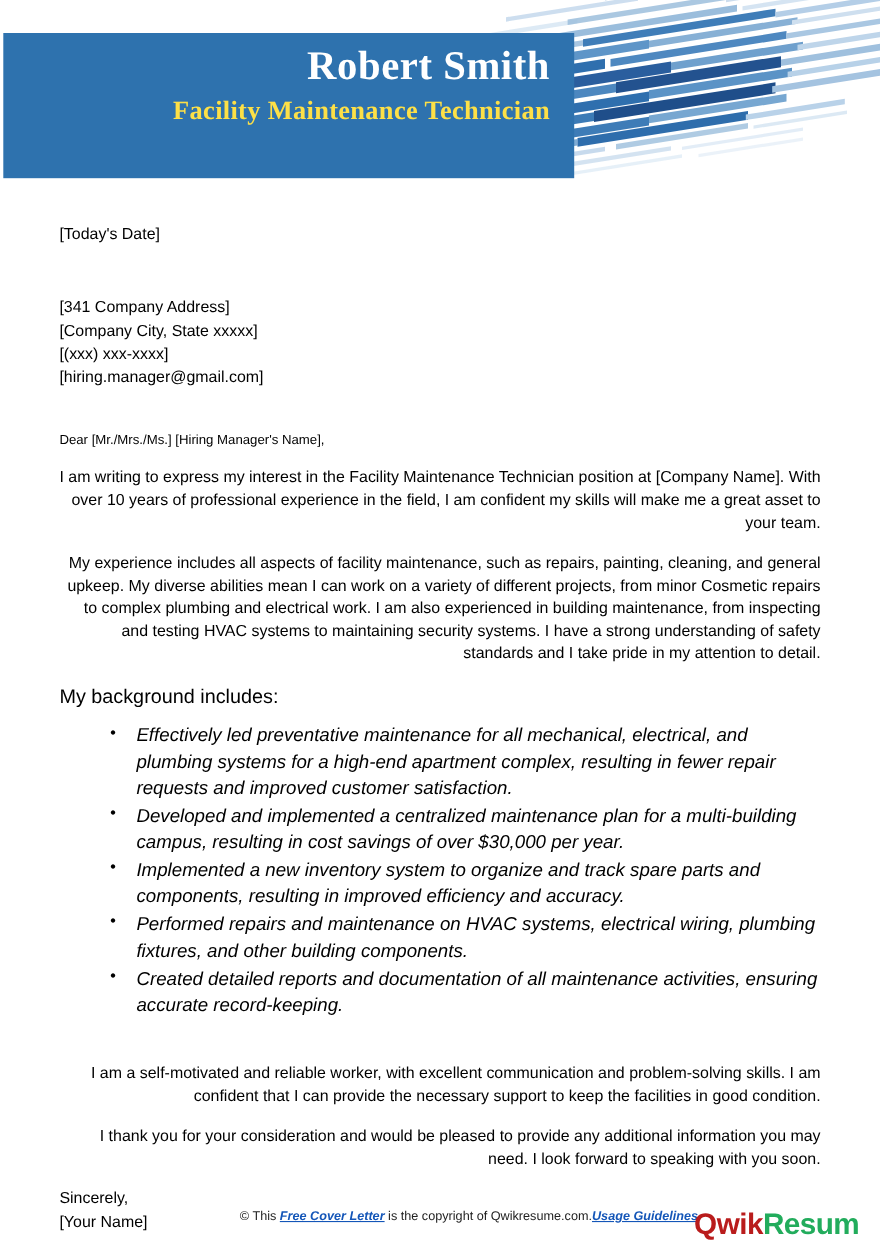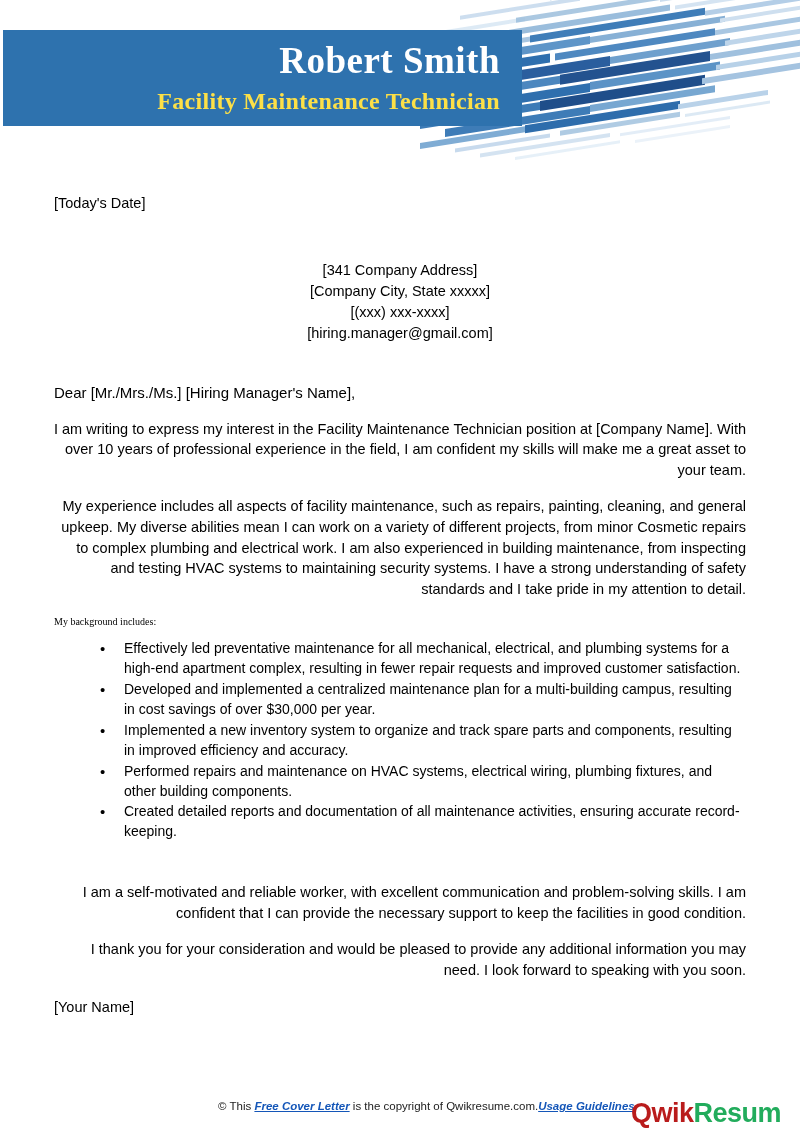--- a/index.html
+++ b/index.html
@@ -35,21 +35,21 @@
     overflow: hidden;
   }
   .header-deco svg {
     display: block;
   }
   .header-box {
     position: absolute;
     left: 3px;
     top: 30px;
     width: 519px;
-    height: 96px;
+    height: 132px;
     background: #2E72AE;
     box-sizing: border-box;
     padding: 6px 22px 8px 0;
     text-align: right;
     z-index: 5;
   }
   .header-name {
     font-family: "Liberation Serif", serif;
     color: #ffffff;
     font-size: 37px;
@@ -65,63 +65,63 @@
     font-weight: bold;
     line-height: 1.2;
     letter-spacing: 0.3px;
     margin: 6px 0 0 0;
   }
 
   
   .letter {
     position: absolute;
     left: 54px;
-    top: 194px;
+    top: 204px;
     width: 692px;
   }
   .date-line {
     font-size: 14.5px;
     line-height: 1.35;
     margin: 0 0 46px 0;
   }
   .recipient {
     font-size: 14.5px;
     line-height: 1.45;
     margin: 0 0 38px 0;
   }
-  .recipient div { white-space: nowrap; text-align: center; }
+  .recipient div { white-space: nowrap; }
 
   .salutation {
-    font-size: 15px;
+    font-size: 12px;
     line-height: 1.4;
     margin: 0 0 16px 0;
   }
   .para {
     font-size: 14.5px;
     line-height: 1.42;
     margin: 0 0 16px 0;
     text-align: right;
   }
   .lead-in {
-    font-size: 10px;
+    font-size: 18px;
     line-height: 1.42;
     margin: 0 0 10px 0;
-    font-family: Liberation Serif, serif;
   }
   ul.bullets {
     margin: 0 0 40px 0;
     padding: 0 0 0 46px;
     list-style: none;
   }
   ul.bullets li {
     position: relative;
-    font-size: 14px;
+    font-size: 17px;
     line-height: 1.42;
     margin: 0 0 1px 0;
     padding-left: 24px;
+    font-style: italic;
   }
   ul.bullets li:before {
     content: "\2022";
     position: absolute;
     left: 0;
     top: -1px;
     font-size: 15px;
     line-height: 1.42;
   }
   .closing-block { margin-top: 4px; }
@@ -274,20 +274,21 @@
       <li>Implemented a new inventory system to organize and track spare parts and components, resulting in improved efficiency and accuracy.</li>
       <li>Performed repairs and maintenance on HVAC systems, electrical wiring, plumbing fixtures, and other building components.</li>
       <li>Created detailed reports and documentation of all maintenance activities, ensuring accurate record-keeping.</li>
     </ul>
 
     <p class="para">I am a self-motivated and reliable worker, with excellent communication and problem-solving skills. I am confident that I can provide the necessary support to keep the facilities in good condition.</p>
 
     <p class="para">I thank you for your consideration and would be pleased to provide any additional information you may need. I look forward to speaking with you soon.</p>
 
     <div class="closing-block">
+      <div class="sign-off">Sincerely,</div>
       <div class="sign-off">[Your Name]</div>
     </div>
   </div>
 
   <div class="footer">
     <div class="footer-text"><span>© This </span><span class="footer-link">Free Cover Letter</span><span> is the copyright of Qwikresume.com.</span><span class="footer-link">Usage Guidelines</span></div>
 
     <div class="footer-logo">
       <div class="logo-text"><span class="logo-qwik">Qwik</span><span class="logo-resume">Resume</span></div>
     </div>

